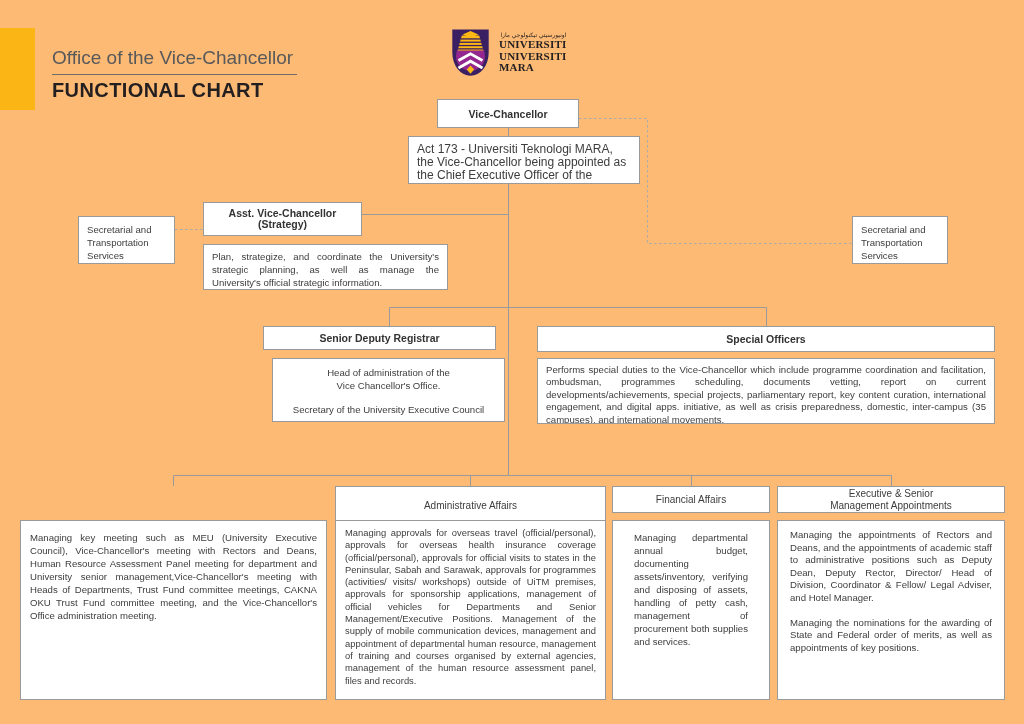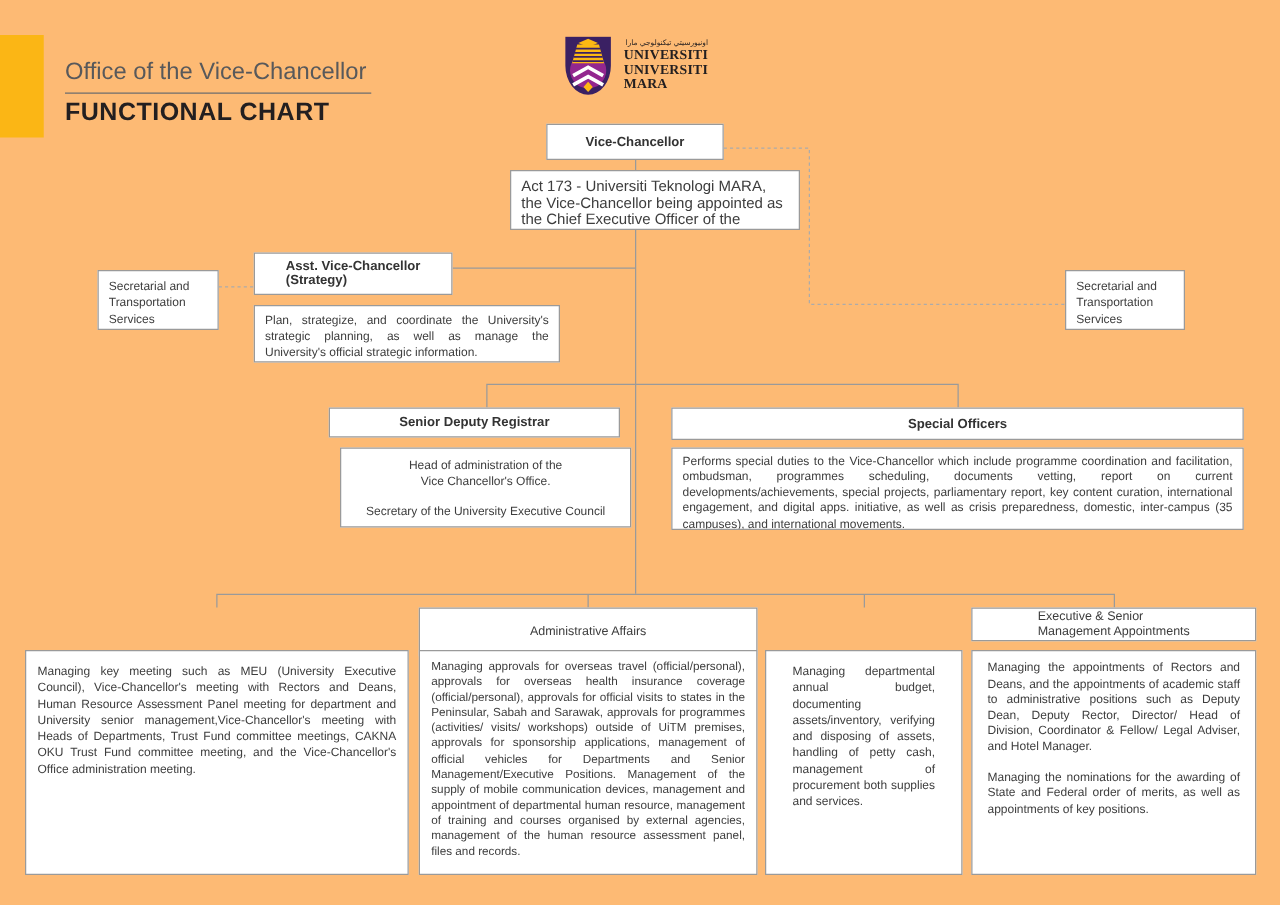--- a/index.html
+++ b/index.html
@@ -13,21 +13,21 @@
   .header-subtitle { font-size:20px; color:#231F20; font-weight:bold; letter-spacing:.4px; margin-top:4px; }
 
   .logo { position:absolute; left:448px; top:29px; display:flex; align-items:flex-start; }
   .logo-text { margin-left:6px; padding-top:3px; }
   .logo-jawi { font-size:6px; color:#231F20; line-height:7px; direction:rtl; letter-spacing:-.5px; }
   .logo-name { font-family:"Liberation Serif", serif; font-weight:bold; font-size:11px; line-height:11.5px; color:#231F20; letter-spacing:.2px; }
 
   svg.wires { position:absolute; left:0; top:0; pointer-events:none; }
 
   .box { position:absolute; background:#fff; border:1px solid #9a9a9a; color:#3d3d3d; overflow:hidden; }
-  .title-box { display:flex; align-items:center; justify-content:center; font-weight:bold; font-size:10.5px; color:#333; }
+  .title-box { display:flex; align-items:center; justify-content:center; text-align:center; font-weight:bold; font-size:10.5px; color:#333; }
   .title-box.regular { font-weight:400; font-size:10px; color:#3d3d3d; }
   .desc-box { font-size:9.6px; line-height:12.6px; padding:6px 8px; }
   .justify { text-align:justify; }
   .centered { text-align:center; }
   .two-line span { display:block; line-height:11.5px; }
 
   .p-gap { margin-top:12px; }
 </style>
 </head>
 <body>
@@ -106,20 +106,21 @@
   <div class="box desc-box centered" style="left:272px; top:358px; width:233px; height:64px; padding-top:8px;">
     <div>Head of administration of the</div>
     <div>Vice Chancellor's Office.</div>
     <div class="p-gap">Secretary of the University Executive Council</div>
   </div>
 
   <div class="box title-box" style="left:537px; top:326px; width:458px; height:26px;">Special Officers</div>
   <div class="box desc-box justify" style="left:537px; top:358px; width:458px; height:66px; padding:5px 8px; line-height:12.4px;">Performs special duties to the Vice-Chancellor which include programme coordination and facilitation, ombudsman, programmes scheduling, documents vetting, report on current developments/achievements, special projects, parliamentary report, key content curation, international engagement, and digital apps. initiative, as well as crisis preparedness, domestic, inter-campus (35 campuses), and international movements.</div>
 
   <div class="box title-box regular" style="left:335px; top:486px; width:271px; height:39px;">Administrative Affairs</div>
+  <div class="box title-box regular" style="left:612px; top:486px; width:158px; height:27px;">Financial Affairs</div>
   <div class="box title-box regular two-line" style="left:777px; top:486px; width:228px; height:27px;">
     <div>
       <span>Executive &amp; Senior</span>
       <span>Management Appointments</span>
     </div>
   </div>
 
   <div class="box desc-box justify" style="left:20px; top:520px; width:307px; height:180px; padding:10px 9px; line-height:13px;">Managing key meeting such as MEU (University Executive Council), Vice-Chancellor's meeting with Rectors and Deans, Human Resource Assessment Panel meeting for department and University senior management,Vice-Chancellor's meeting with Heads of Departments, Trust Fund committee meetings, CAKNA OKU Trust Fund committee meeting, and the Vice-Chancellor's Office administration meeting.</div>
   <div class="box desc-box justify" style="left:335px; top:520px; width:271px; height:180px; padding:6px 9px; line-height:12.3px; font-size:9.4px;">Managing approvals for overseas travel (official/personal), approvals for overseas health insurance coverage (official/personal), approvals for official visits to states in the Peninsular, Sabah and Sarawak, approvals for programmes (activities/ visits/ workshops) outside of UiTM premises, approvals for sponsorship applications, management of official vehicles for Departments and Senior Management/Executive Positions. Management of the supply of mobile communication devices, management and appointment of departmental human resource, management of training and courses organised by external agencies,  management of the human resource assessment panel,  files and records.</div>
   <div class="box desc-box justify" style="left:612px; top:520px; width:158px; height:180px; padding:10px 21px; line-height:13px;">Managing departmental annual budget, documenting assets/inventory, verifying and disposing of assets, handling of petty cash, management of procurement both supplies and services.</div>

